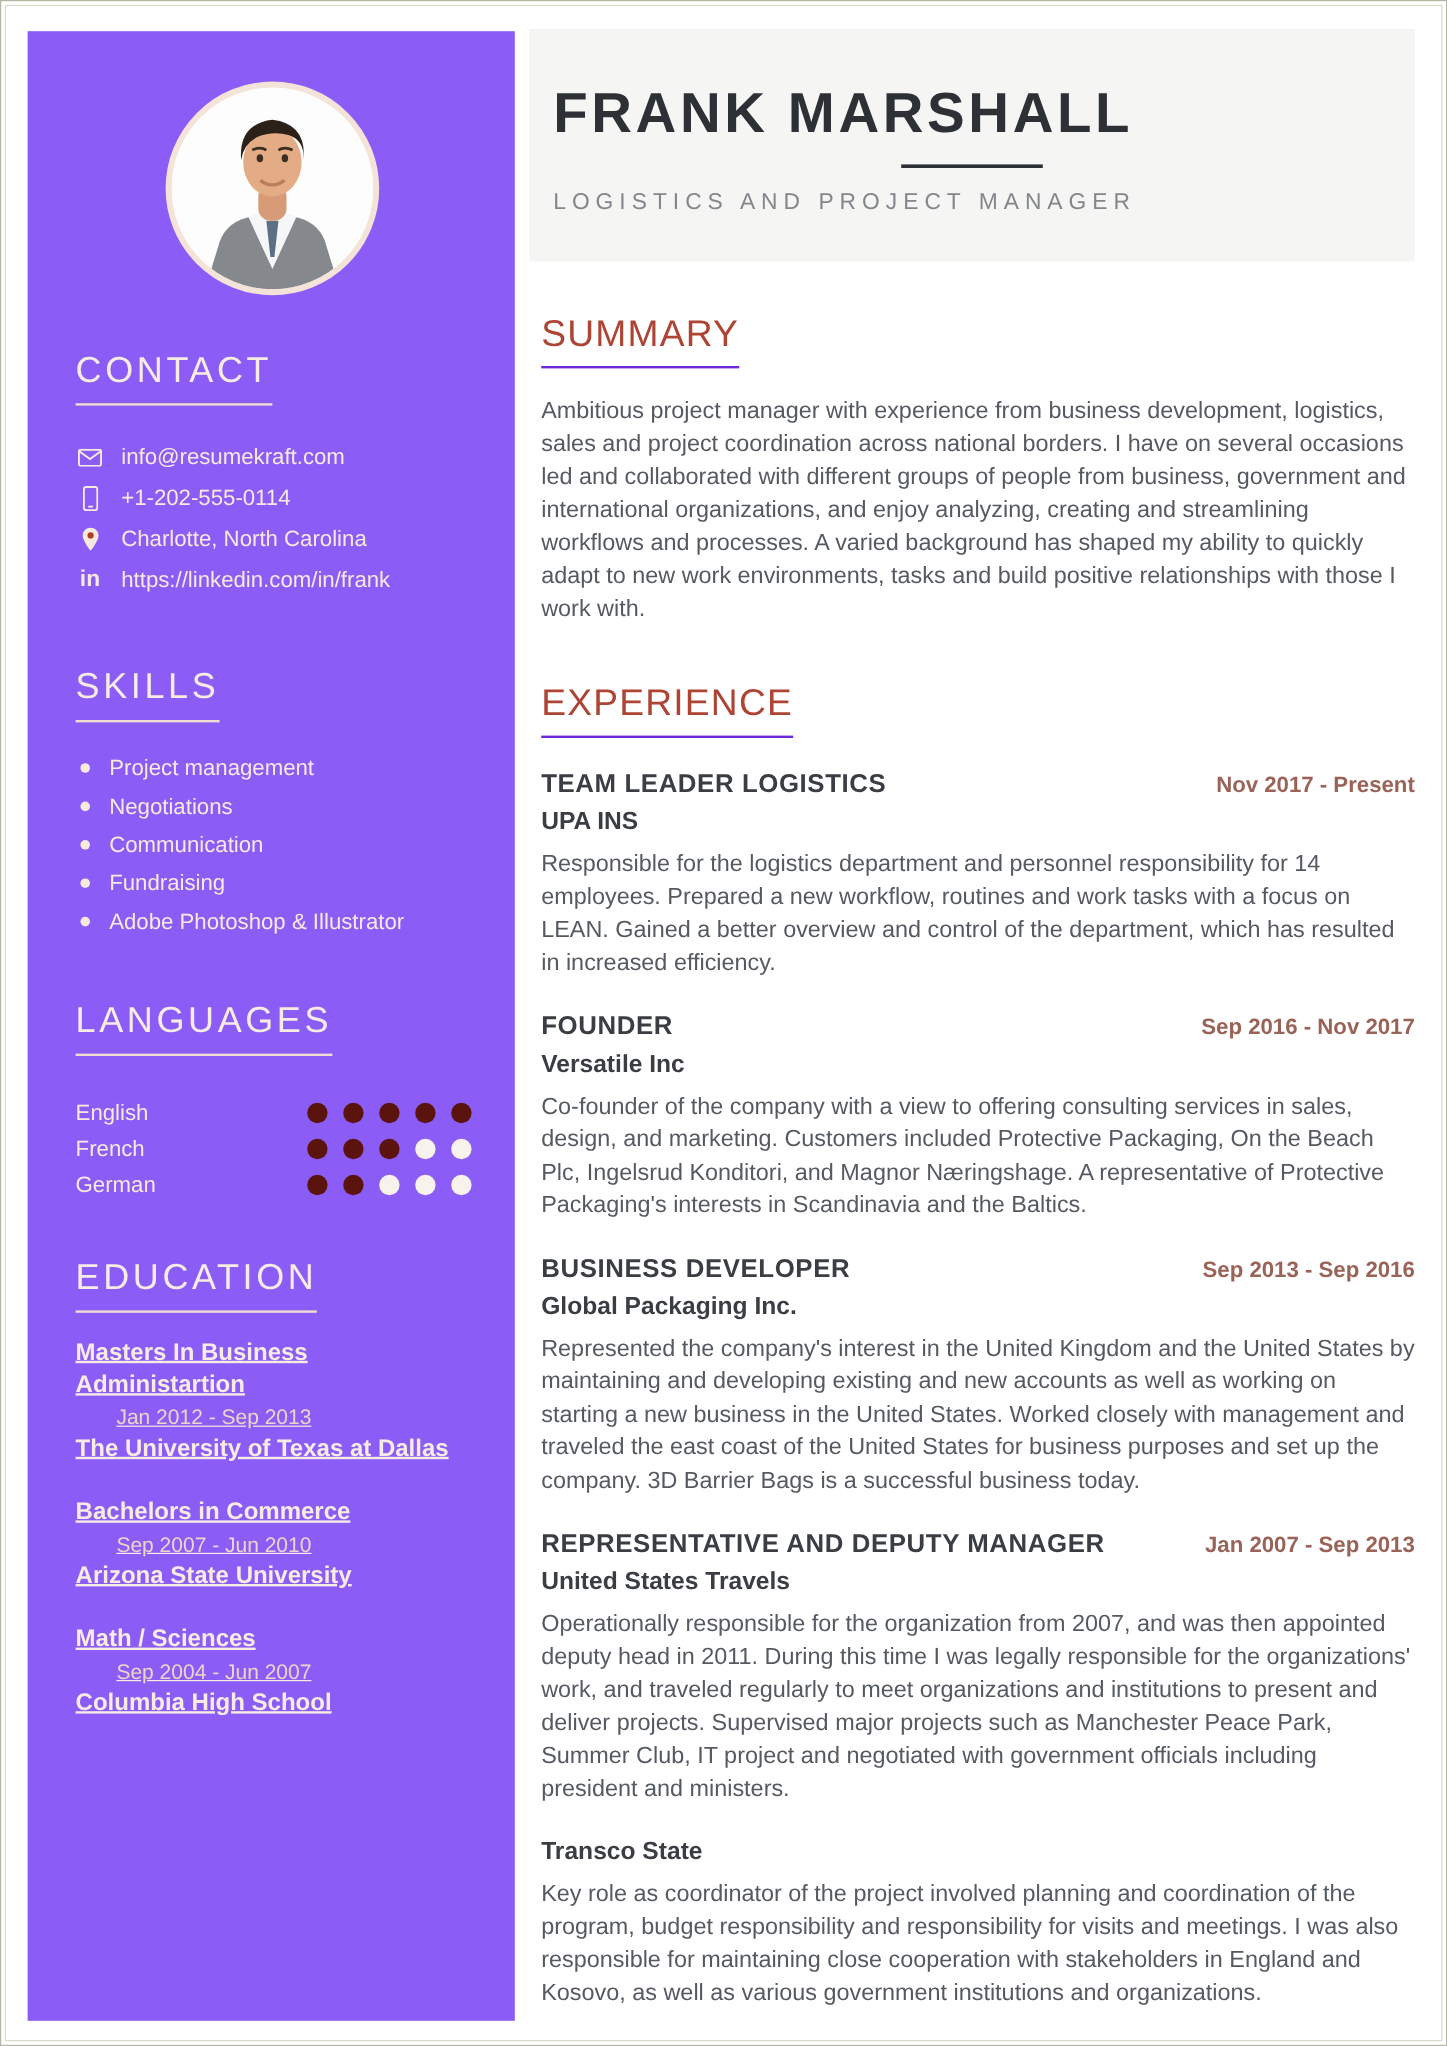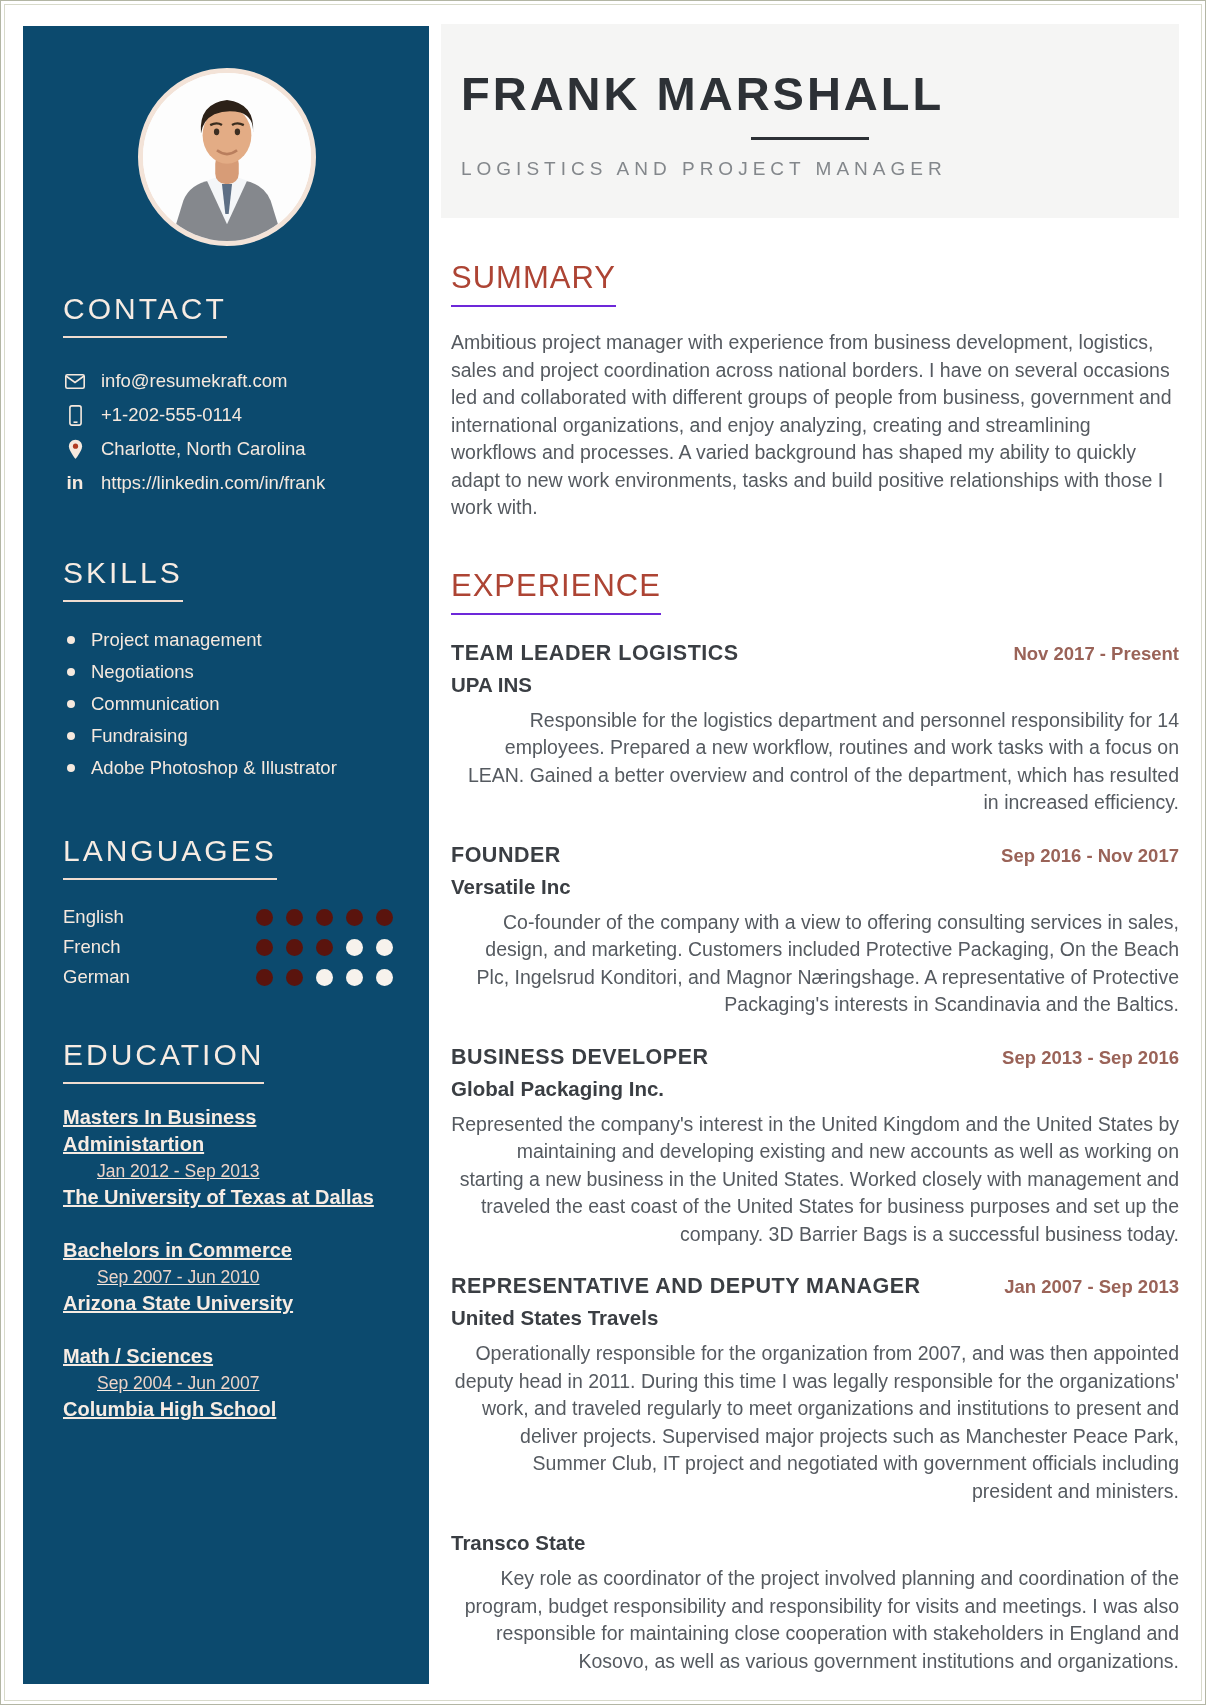--- a/index.html
+++ b/index.html
@@ -12,21 +12,21 @@
     position:absolute;inset:0;background:#ffffff;box-sizing:border-box;
     border:1px solid #b3b6a4;
   }
   .sheet::before{
     content:"";position:absolute;inset:3px;border:1px solid #d8dacb;pointer-events:none;
   }
 
   
   .sidebar{
     position:absolute;left:22px;top:25px;width:406px;height:1658px;
-    background:#0c4a6e;color:#f7ece3;box-sizing:border-box;
+    background:#8b5cf6;color:#f7ece3;box-sizing:border-box;
     padding:40px 36px 0 40px;
   }
   .photo-wrap{width:180px;margin:2px auto 0;}
   .photo{
     width:168px;height:168px;border-radius:50%;overflow:hidden;
     border:5px solid #f3e3d8;background:#fdfdfd;
   }
   .photo svg{display:block;width:100%;height:100%;}
 
   .side-sec{margin-top:46px;}
@@ -37,21 +37,21 @@
   }
   .contact-list{margin-top:26px;}
   .c-row{display:flex;align-items:center;min-height:34px;font-size:18.5px;color:#f6e9de;}
   .c-ico{width:24px;flex:0 0 24px;margin-right:14px;display:flex;align-items:center;justify-content:center;}
   .c-ico svg{display:block;}
 
   .skills-list{margin-top:22px;}
   .s-row{display:flex;align-items:center;height:32px;font-size:18.5px;color:#f6e9de;}
   .s-dot{width:8px;height:8px;border-radius:50%;background:#f6e9de;margin:0 16px 0 4px;flex:0 0 8px;}
 
-  .lang-list{margin-top:22px;}
+  .lang-list{margin-top:32px;}
   .l-row{display:flex;align-items:center;justify-content:space-between;height:30px;font-size:18.5px;color:#f6e9de;}
   .l-dots{display:flex;}
   .l-dot{width:17px;height:17px;border-radius:50%;margin-left:13px;}
   .l-dot.on{background:#5a140d;}
   .l-dot.off{background:#f7f2ec;}
 
   .edu-list{margin-top:20px;}
   .edu{margin-bottom:26px;text-decoration:underline;}
   .edu-degree{font-size:20px;font-weight:700;line-height:27px;color:#f7ece3;}
   .edu-dates{font-size:17.5px;line-height:26px;color:#eed4c8;margin-left:34px;}
@@ -79,21 +79,21 @@
   }
   .body-text{
     margin:22px 0 0;font-size:19.5px;line-height:27.5px;color:#555a60;
   }
 
   .job{margin-top:26px;}
   .job-head{display:flex;justify-content:space-between;align-items:flex-start;}
   .job-role{font-size:21.5px;font-weight:700;color:#3a3e43;letter-spacing:0.5px;}
   .job-date{font-size:18.5px;font-weight:700;color:#9a6358;white-space:nowrap;padding-top:2px;}
   .job-co{font-size:20.5px;font-weight:700;color:#3a3e43;margin-top:7px;}
-  .job-desc{margin:10px 0 0;font-size:19.5px;line-height:27.5px;color:#555a60;text-align:right;}
+  .job-desc{margin:10px 0 0;font-size:19.5px;line-height:27.5px;color:#555a60;}
 </style>
 </head>
 <body>
 
 <div class="sheet">
 
   <aside class="sidebar">
 
     <div class="photo-wrap">
       <div class="photo">

